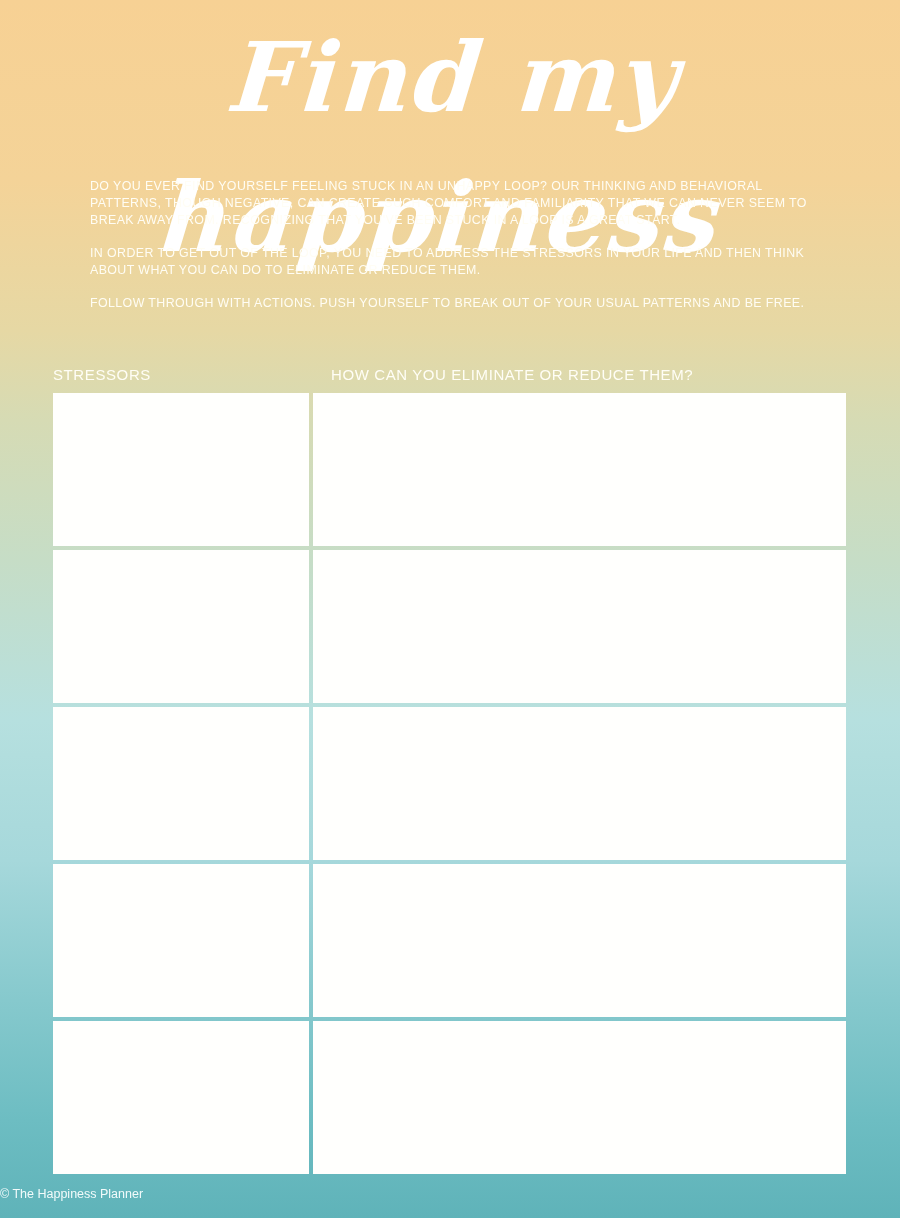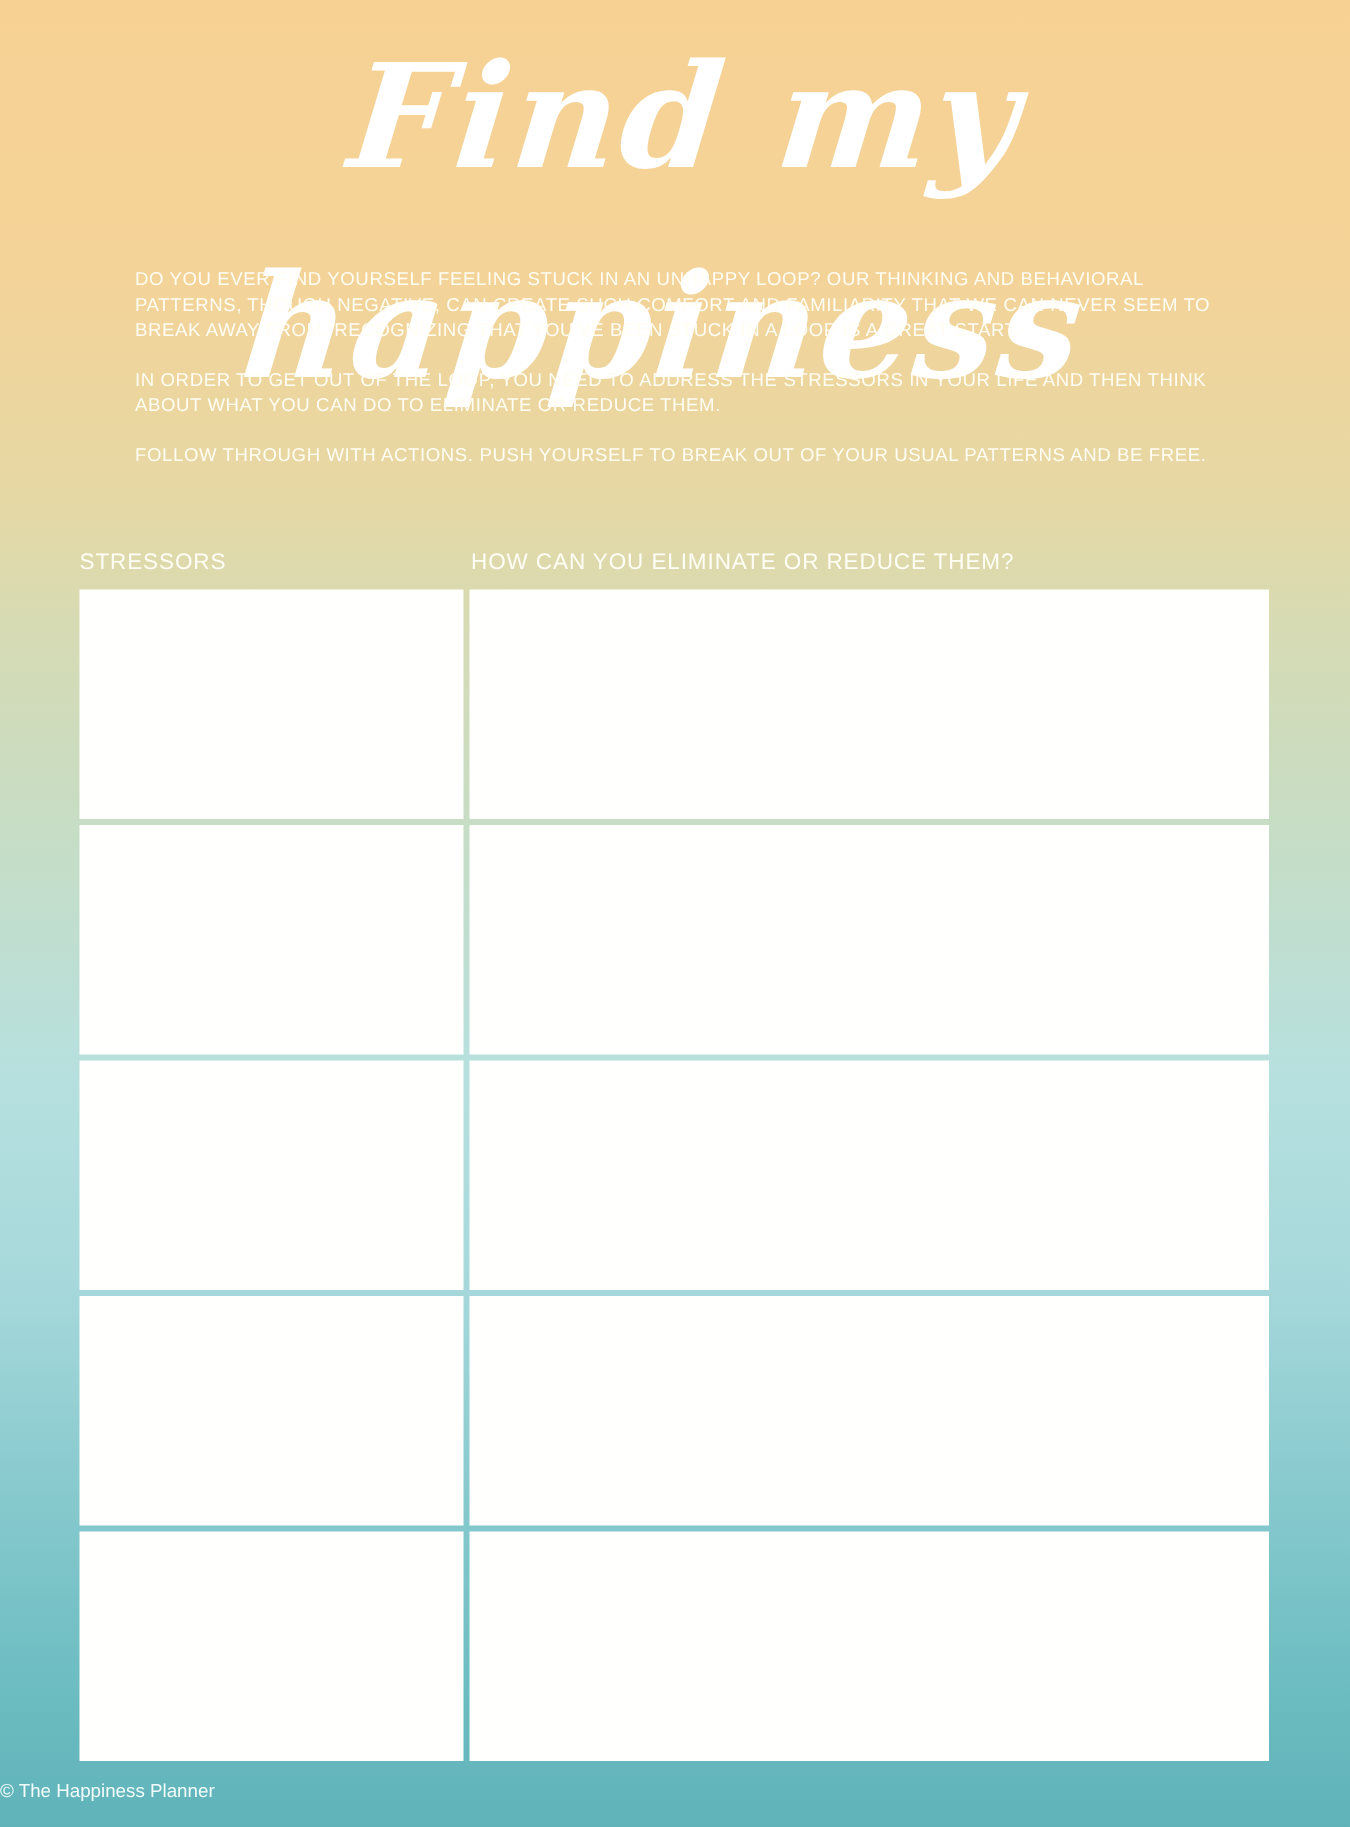--- a/index.html
+++ b/index.html
@@ -29,21 +29,21 @@
       position: absolute; left: 90px; right: 90px; top: 178px;
       text-align: left; color: #fffdf4;
       font-size: 12.4px; line-height: 17px; letter-spacing: 0.4px;
     }
     .intro p { margin: 0 0 16px 0; }
     .col-head {
       position: absolute; top: 366px; color: #fffef6;
       font-size: 15px; letter-spacing: 0.6px; text-align: left;
     }
     .col-head.left { left: 53px; width: 256px; }
-    .col-head.right { left: 314px; width: 533px; }
+    .col-head.right { left: 331px; width: 533px; }
     .grid {
       position: absolute; left: 53px; top: 393px; width: 793px;
     }
     .row { display: flex; height: 153px; margin-bottom: 4px; }
     .cell {
       background: #fffffd; height: 100%;
     }
     .cell.left { width: 256px; margin-right: 4px; }
     .cell.right { width: 533px; }
     .footer {

